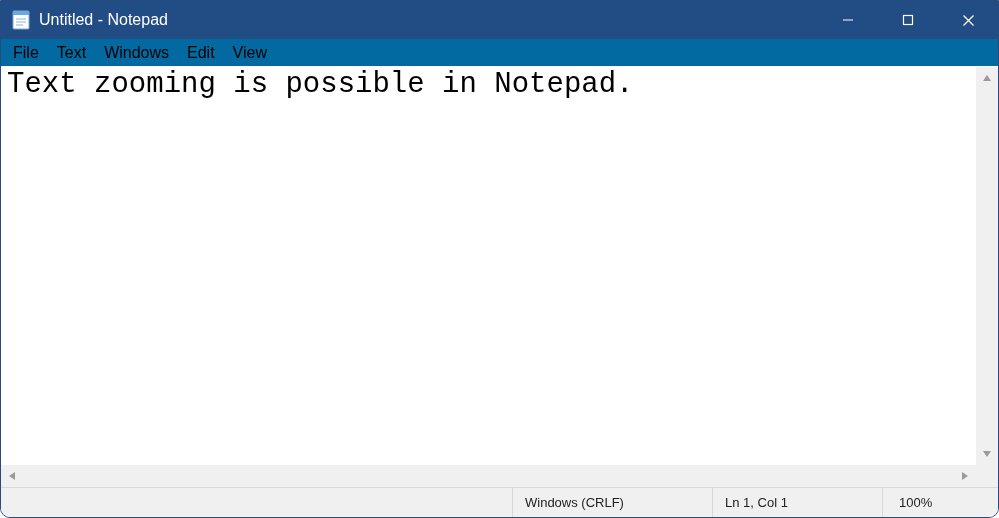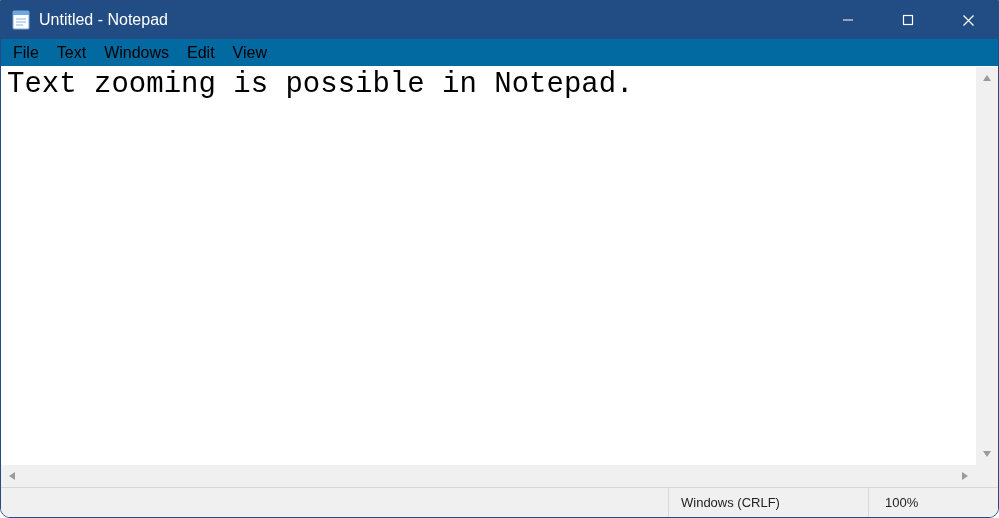--- a/index.html
+++ b/index.html
@@ -114,21 +114,21 @@
     flex: 0 0 auto;
   }
   .status-cell {
     border-left: 1px solid #d8d8d8;
     display: flex; align-items: center;
     padding: 0 12px;
   }
   .status-spacer { flex: 1 1 auto; border-left: none; }
   .status-cell.enc  { width: 200px; }
   .status-cell.pos  { width: 170px; }
-  .status-cell.zoom { width: 130px; padding-left: 16px; }
+  .status-cell.zoom { width: 116px; padding-left: 16px; }
 </style>
 </head>
 <body>
 
 <div class="window">
 
   <div class="titlebar">
     <span class="icon">
       <svg viewBox="0 0 20 22" width="20" height="22">
         <rect x="2" y="2" width="16" height="18" rx="1" fill="#fefefe" stroke="#7aa7d8" stroke-width="1"></rect>
@@ -199,16 +199,17 @@
             </svg>
         </div>
       </div>
       <div class="scroll-corner"></div>
     </div>
   </div>
 
   <div class="statusbar">
     <div class="status-spacer"></div>
     <div class="status-cell enc">Windows (CRLF)</div>
+    <div class="status-cell pos">Ln 1, Col 1</div>
     <div class="status-cell zoom">100%</div>
   </div>
 
 </div>
 
 </body></html>

